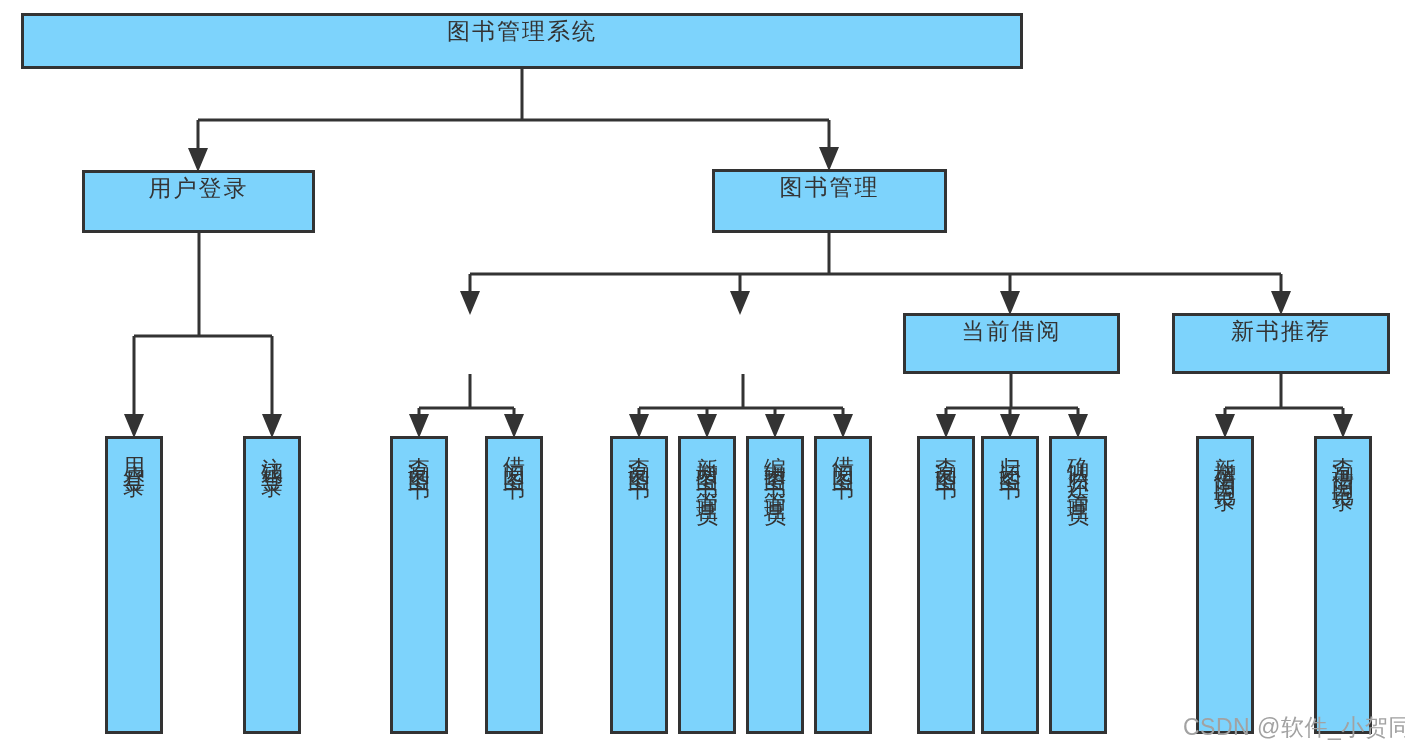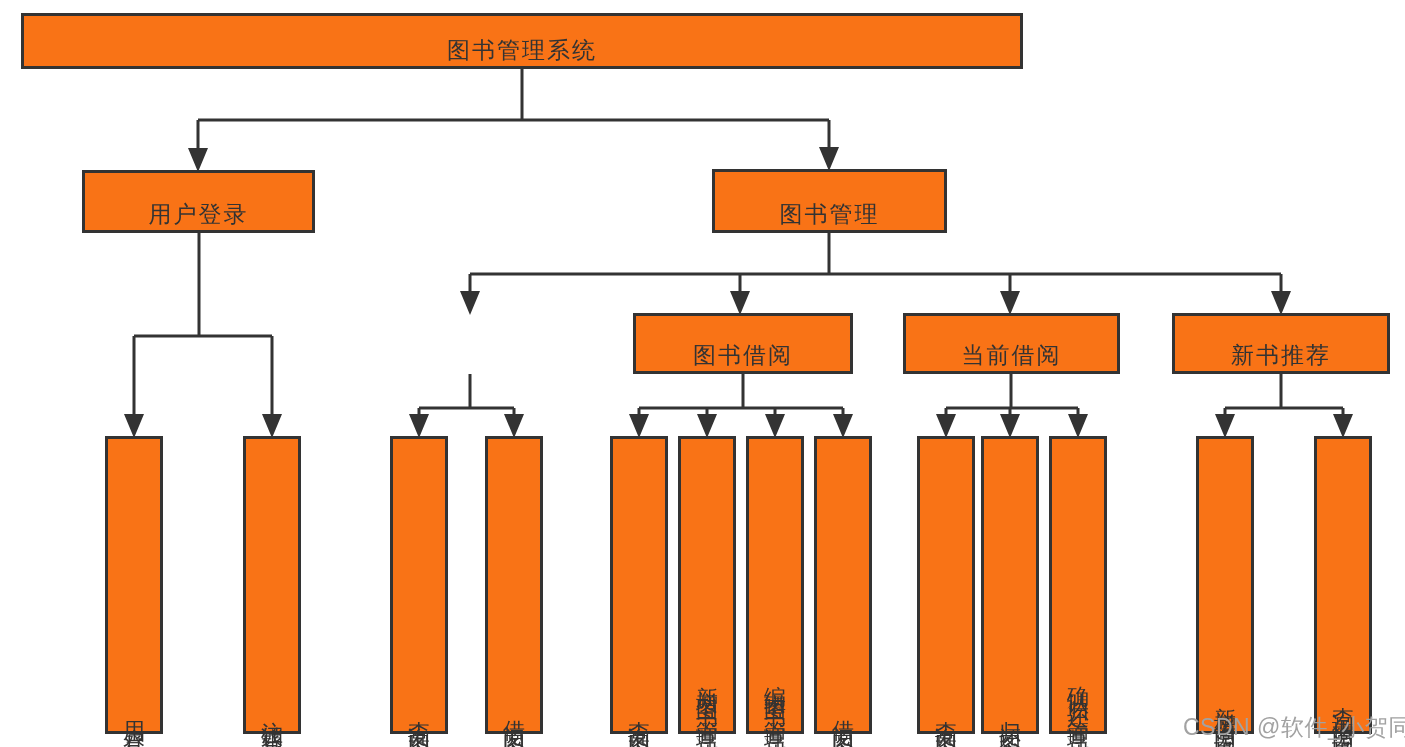--- a/index.html
+++ b/index.html
@@ -4,22 +4,22 @@
 <style>
   html,body{margin:0;padding:0;background:#ffffff;}
   .stage{
     position:relative;width:1405px;height:747px;background:#ffffff;overflow:hidden;
     font-family:"Liberation Sans","DejaVu Sans",sans-serif;color:#333333;
   }
   .wires{position:absolute;left:0;top:0;z-index:1;}
   .ln{fill:none;stroke:#333333;stroke-width:3;}
   .ah{fill:#333333;stroke:none;}
   .node{
-    position:absolute;box-sizing:border-box;background:#f97316;
-    border:3px solid #333333;display:flex;align-items:flex-end;justify-content:center;
+    position:absolute;box-sizing:border-box;background:#7dd3fc;
+    border:3px solid #333333;display:flex;align-items:flex-start;justify-content:center;
     z-index:2;
   }
   .hbox span{font-size:23px;letter-spacing:2px;white-space:nowrap;}
   .vbox span{
     writing-mode:vertical-rl;text-orientation:mixed;
     font-size:22px;letter-spacing:7px;line-height:1;white-space:nowrap;
   }
   .watermark{
     position:absolute;left:1183px;top:712px;z-index:5;
     font-size:23px;letter-spacing:0.5px;color:#a2a2a2;white-space:nowrap;
@@ -60,23 +60,20 @@
     <span>图书管理系统</span>
   </div>
 
   <div class="node hbox" style="left:82px;top:170px;width:233px;height:63px">
     <span>用户登录</span>
   </div>
   <div class="node hbox" style="left:712px;top:169px;width:235px;height:64px">
     <span>图书管理</span>
   </div>
 
-  <div class="node hbox" style="left:633px;top:313px;width:220px;height:61px">
-    <span>图书借阅</span>
-  </div>
   <div class="node hbox" style="left:903px;top:313px;width:217px;height:61px">
     <span>当前借阅</span>
   </div>
   <div class="node hbox" style="left:1172px;top:313px;width:218px;height:61px">
     <span>新书推荐</span>
   </div>
 
   <div class="node vbox" style="left:105px;top:436px;width:58px;height:298px">
     <span>用户登录</span>
   </div>

